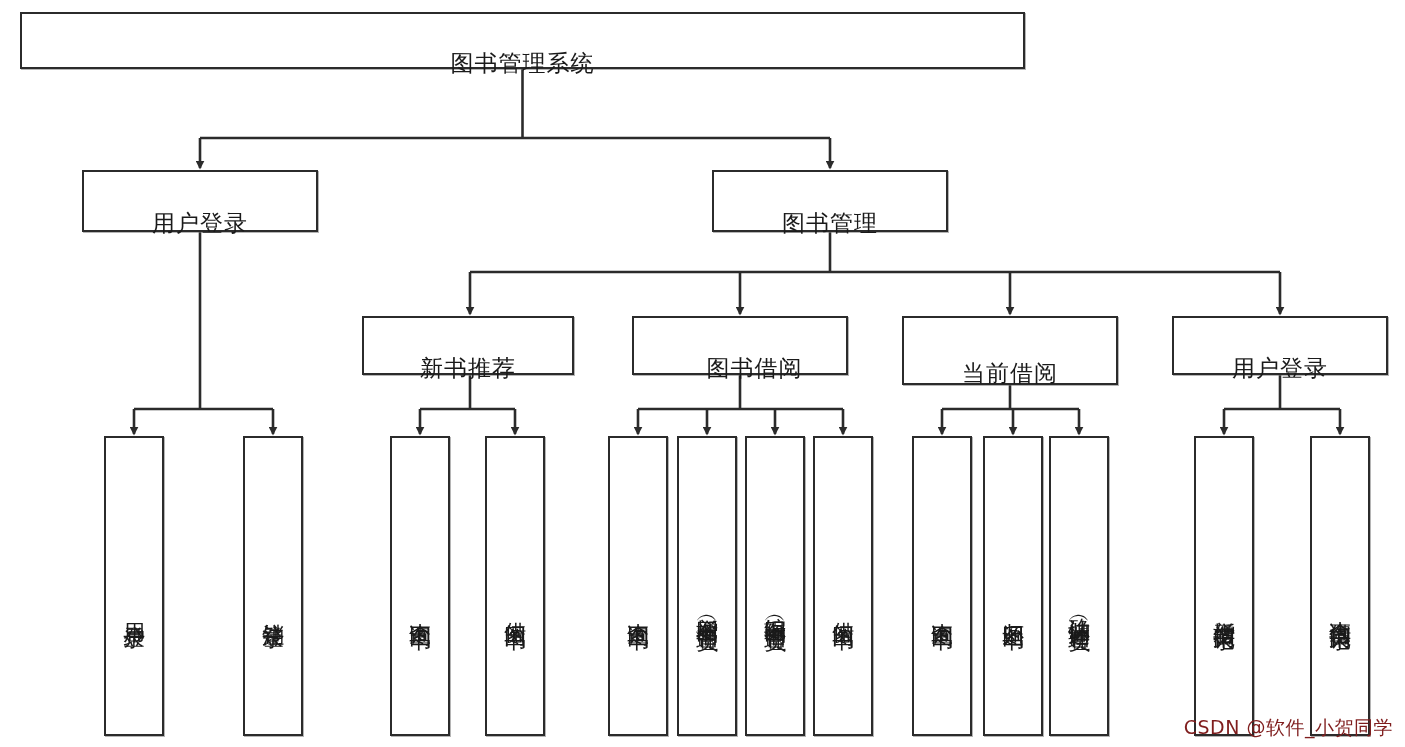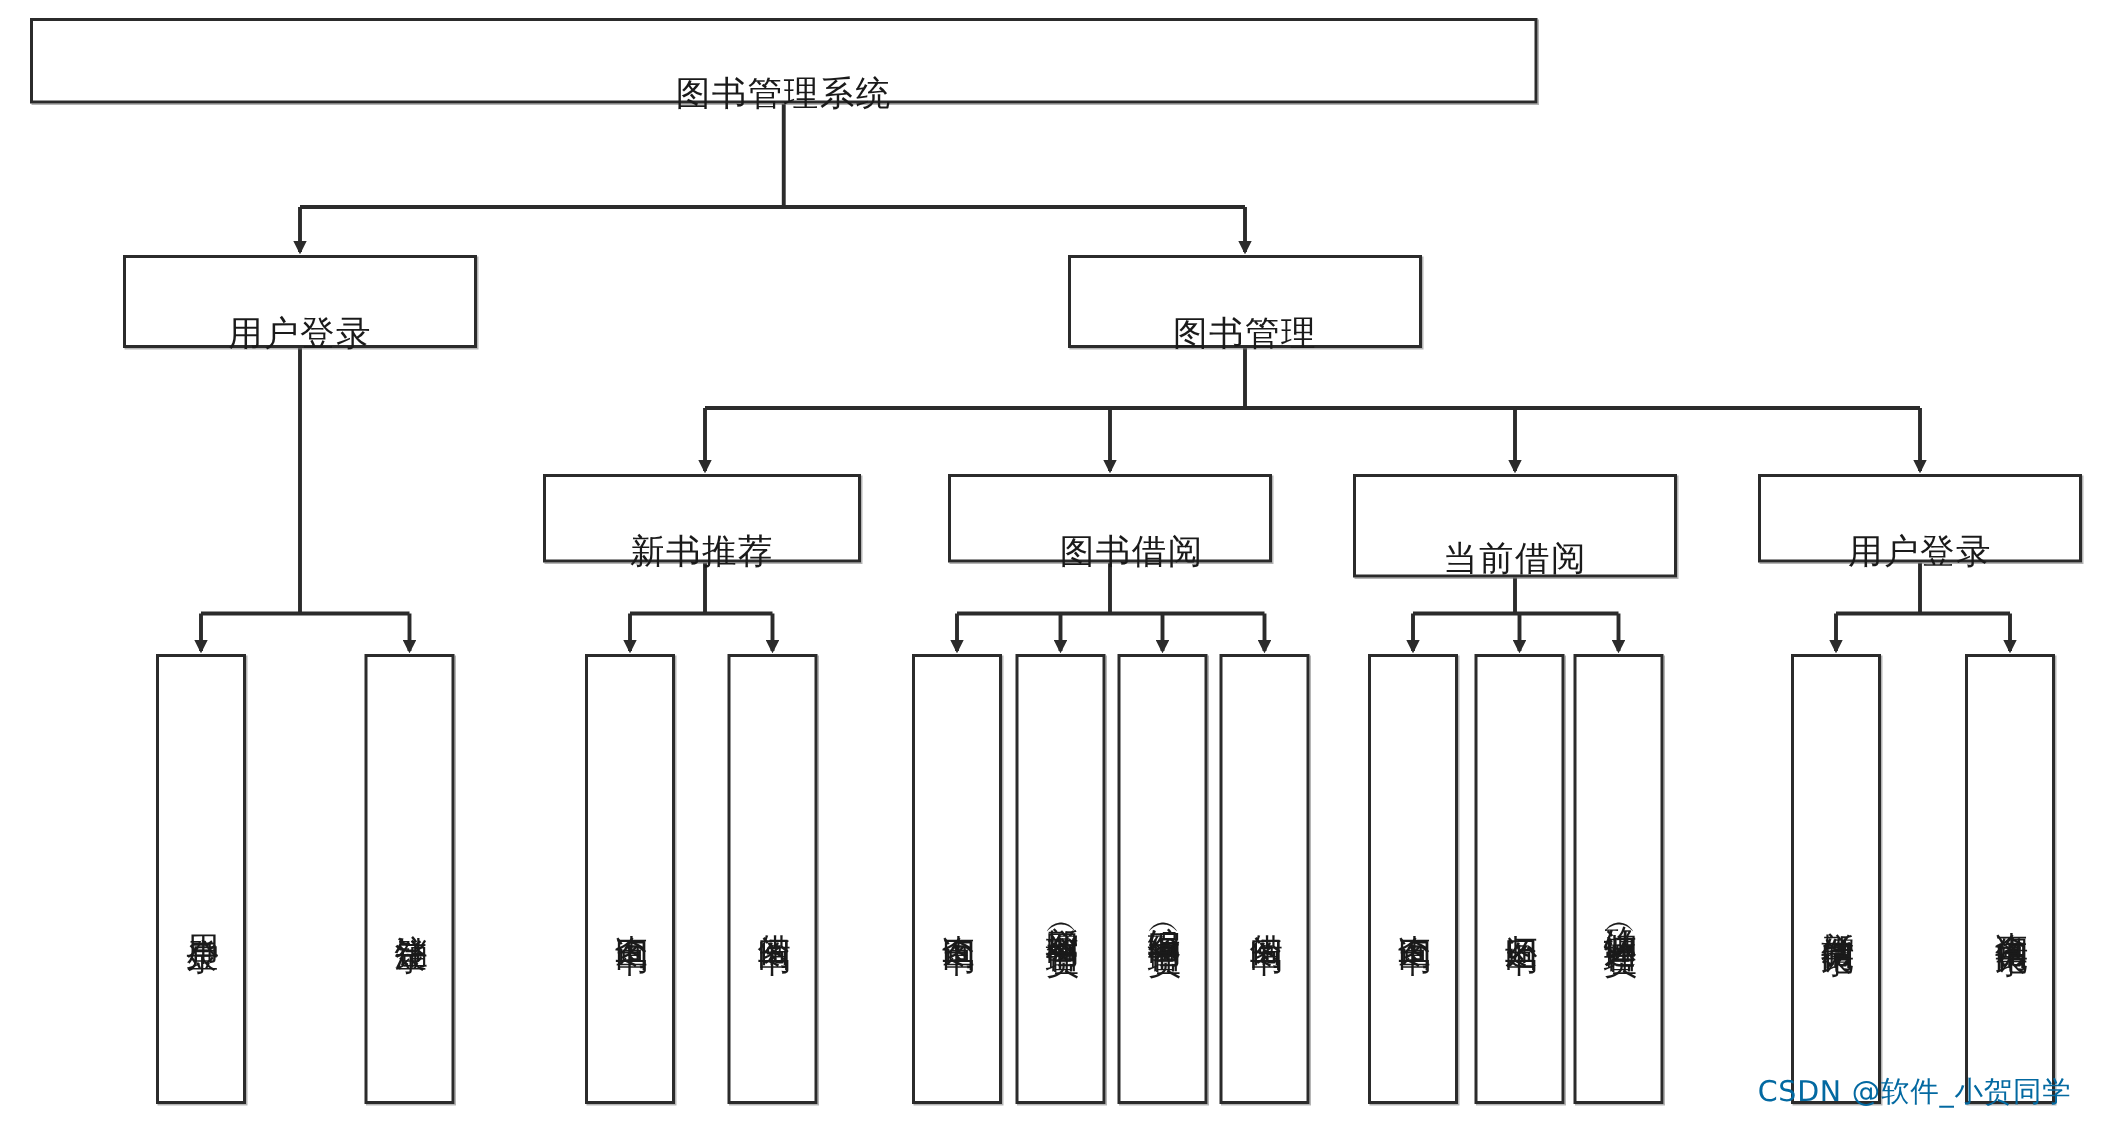--- a/index.html
+++ b/index.html
@@ -60,24 +60,24 @@
     writing-mode: vertical-rl;
     text-orientation: upright;
     font-size: 22px;
     line-height: 1.02;
     letter-spacing: 2px;
     white-space: normal;
     max-height: 100%;
   }
   #watermark {
     position: absolute;
-    right: 24px;
+    right: 12px;
     bottom: 6px;
     font-size: 19px;
-    color: #0369a1;
+    color: #7f1d1d;
     letter-spacing: 0.5px;
     z-index: 5;
     white-space: nowrap;
     pointer-events: none;
   }
 </style>
 </head>
 <body>
 
 <div id="diagram-root">

